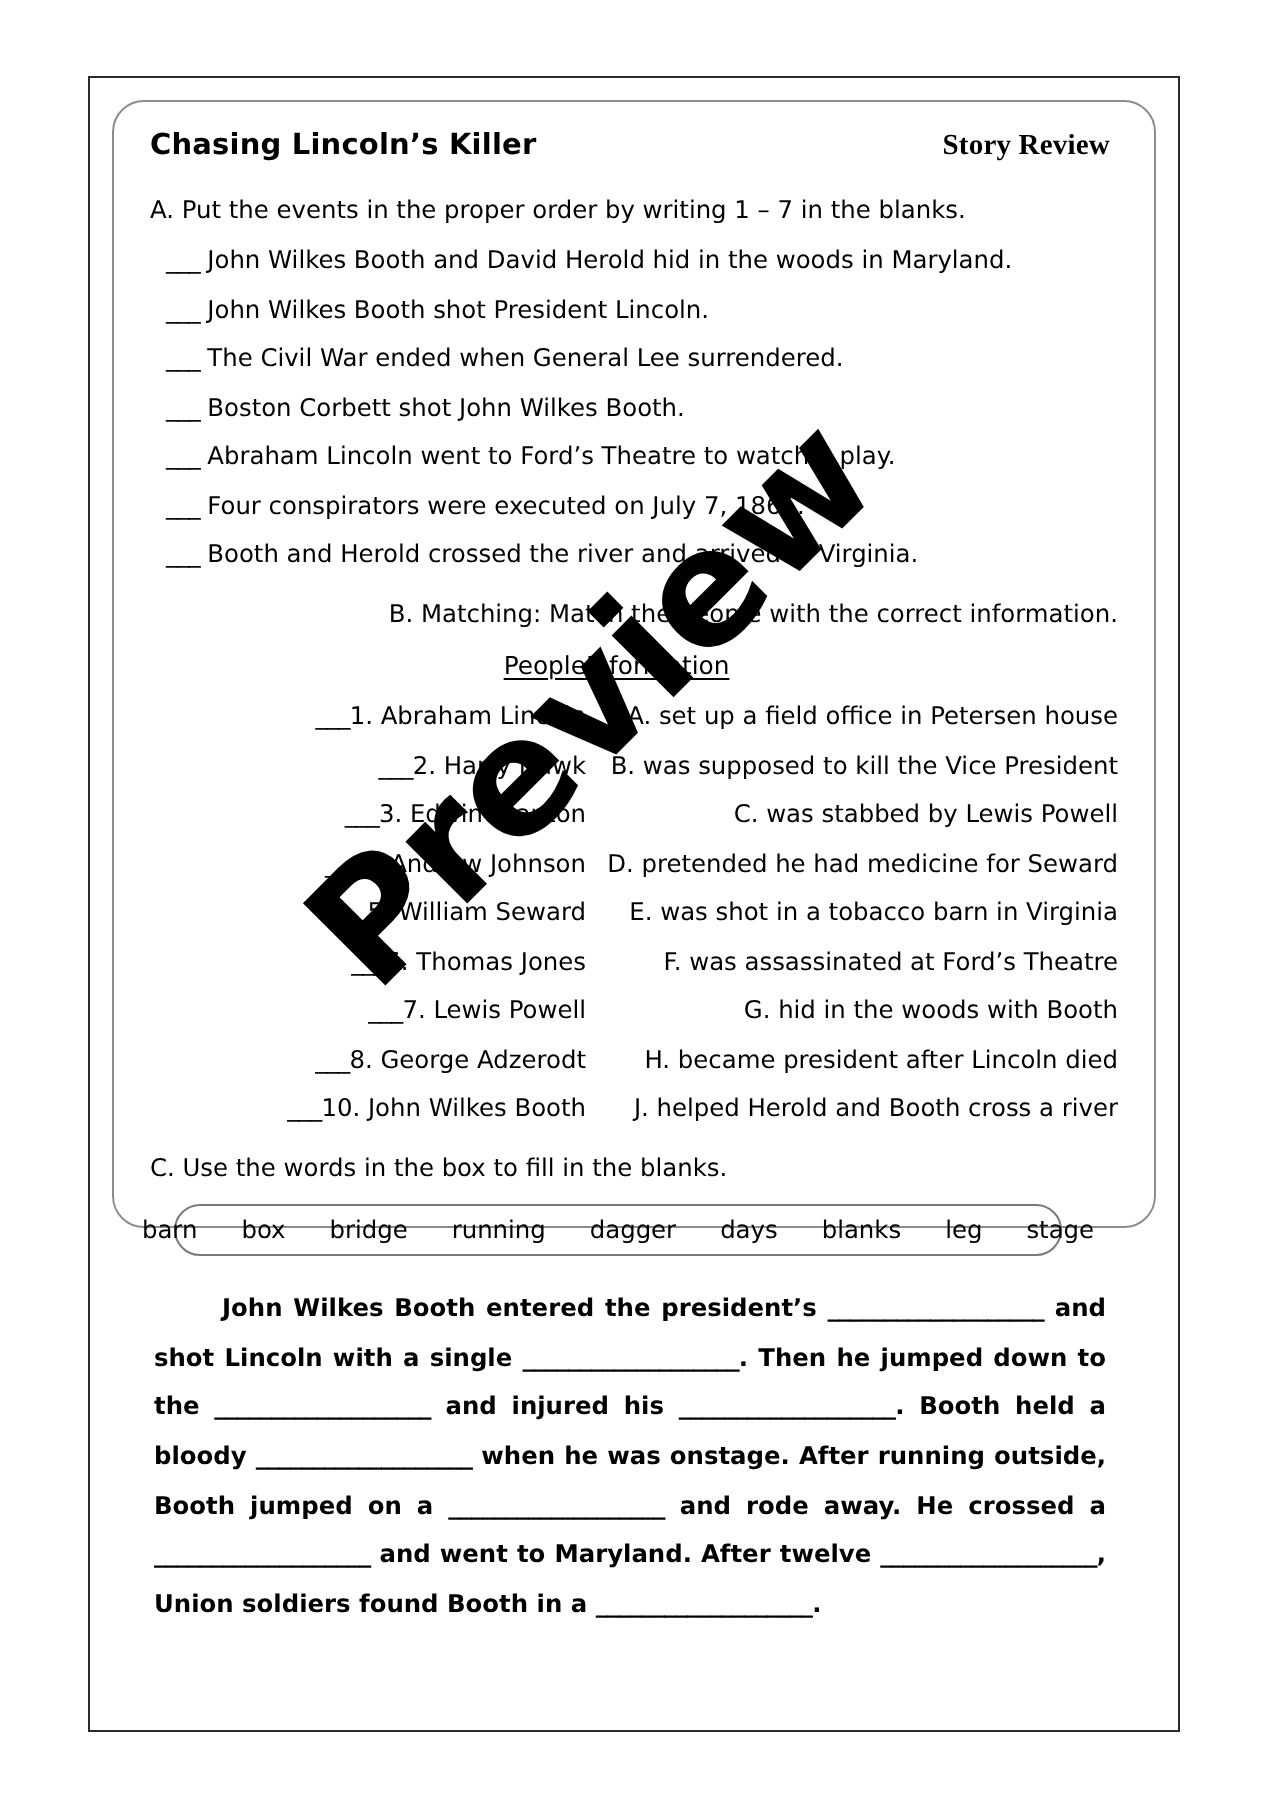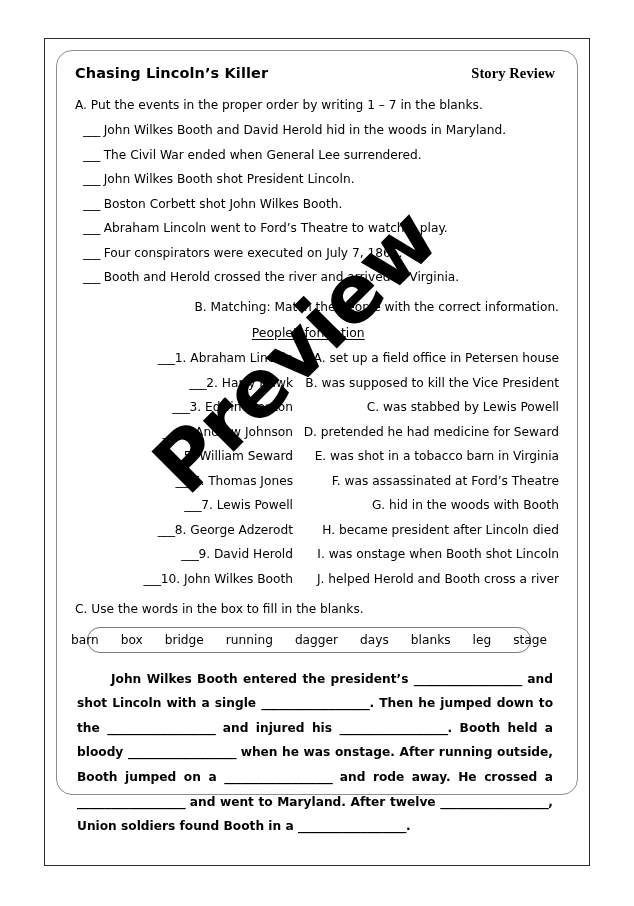--- a/index.html
+++ b/index.html
@@ -25,21 +25,21 @@
     height: 828px;
     border: 1px solid #2b2b2b;
     box-sizing: border-box;
     background: #ffffff;
   }
   .content-box {
     position: absolute;
     left: 56px;
     top: 50px;
     width: 522px;
-    height: 745px;
+    height: 564px;
     border: 1px solid #8d8d8d;
     border-radius: 16px;
     box-sizing: border-box;
     background: #ffffff;
     padding: 10px 18px 0 18px;
   }
 
   
   .doc-header {
     display: flex;
@@ -168,25 +168,25 @@
 
   <div class="section-a">
     <div class="instruction">A. Put the events in the proper order by writing 1 – 7 in the blanks.</div>
     <div class="event-list">
       <div class="event-item">
         <span class="lead blank-line">___</span>
         <span>John Wilkes Booth and David Herold hid in the woods in Maryland.</span>
       </div>
       <div class="event-item">
         <span class="lead blank-line">___</span>
+        <span>John Wilkes Booth shot President Lincoln.</span>
+      </div>
+      <div class="event-item">
+        <span class="lead blank-line">___</span>
         <span>The Civil War ended when General Lee surrendered.</span>
-      </div>
-      <div class="event-item">
-        <span class="lead blank-line">___</span>
-        <span>John Wilkes Booth shot President Lincoln.</span>
       </div>
       <div class="event-item">
         <span class="lead blank-line">___</span>
         <span>Boston Corbett shot John Wilkes Booth.</span>
       </div>
       <div class="event-item">
         <span class="lead blank-line">___</span>
         <span>Abraham Lincoln went to Ford’s Theatre to watch a play.</span>
       </div>
       <div class="event-item">
@@ -252,26 +252,20 @@
       <div class="col-people">
         <span class="blank-line">___</span><span class="num">7. Lewis Powell</span>
       </div>
       <div class="col-info">G. hid in the woods with Booth</div>
     </div>
     <div class="match-row">
       <div class="col-people">
         <span class="blank-line">___</span><span class="num">8. George Adzerodt</span>
       </div>
       <div class="col-info">H. became president after Lincoln died</div>
-    </div>
-    <div class="match-row">
-      <div class="col-people">
-        <span class="blank-line">___</span><span class="num">9. David Herold</span>
-      </div>
-      <div class="col-info">I. was onstage when Booth shot Lincoln</div>
     </div>
     <div class="match-row">
       <div class="col-people">
         <span class="blank-line">___</span><span class="num">10. John Wilkes Booth</span>
       </div>
       <div class="col-info">J. helped Herold and Booth cross a river</div>
     </div>
   </div>
 
   <div class="section-c">

